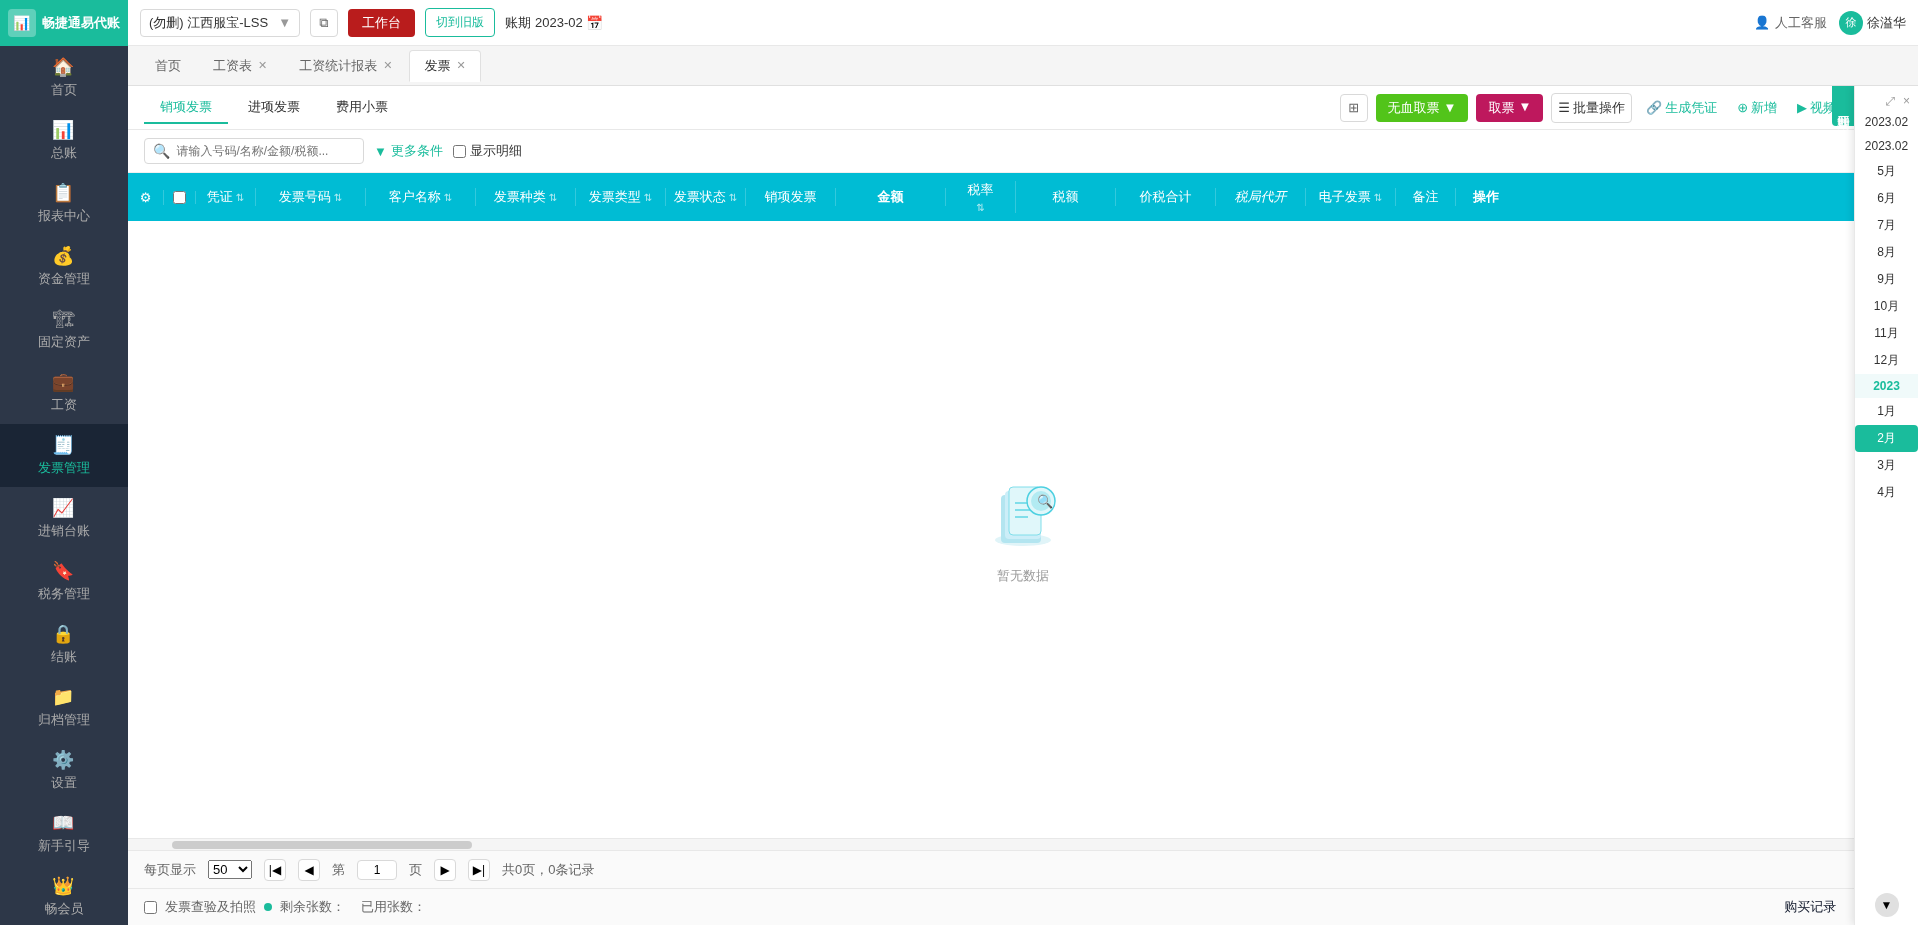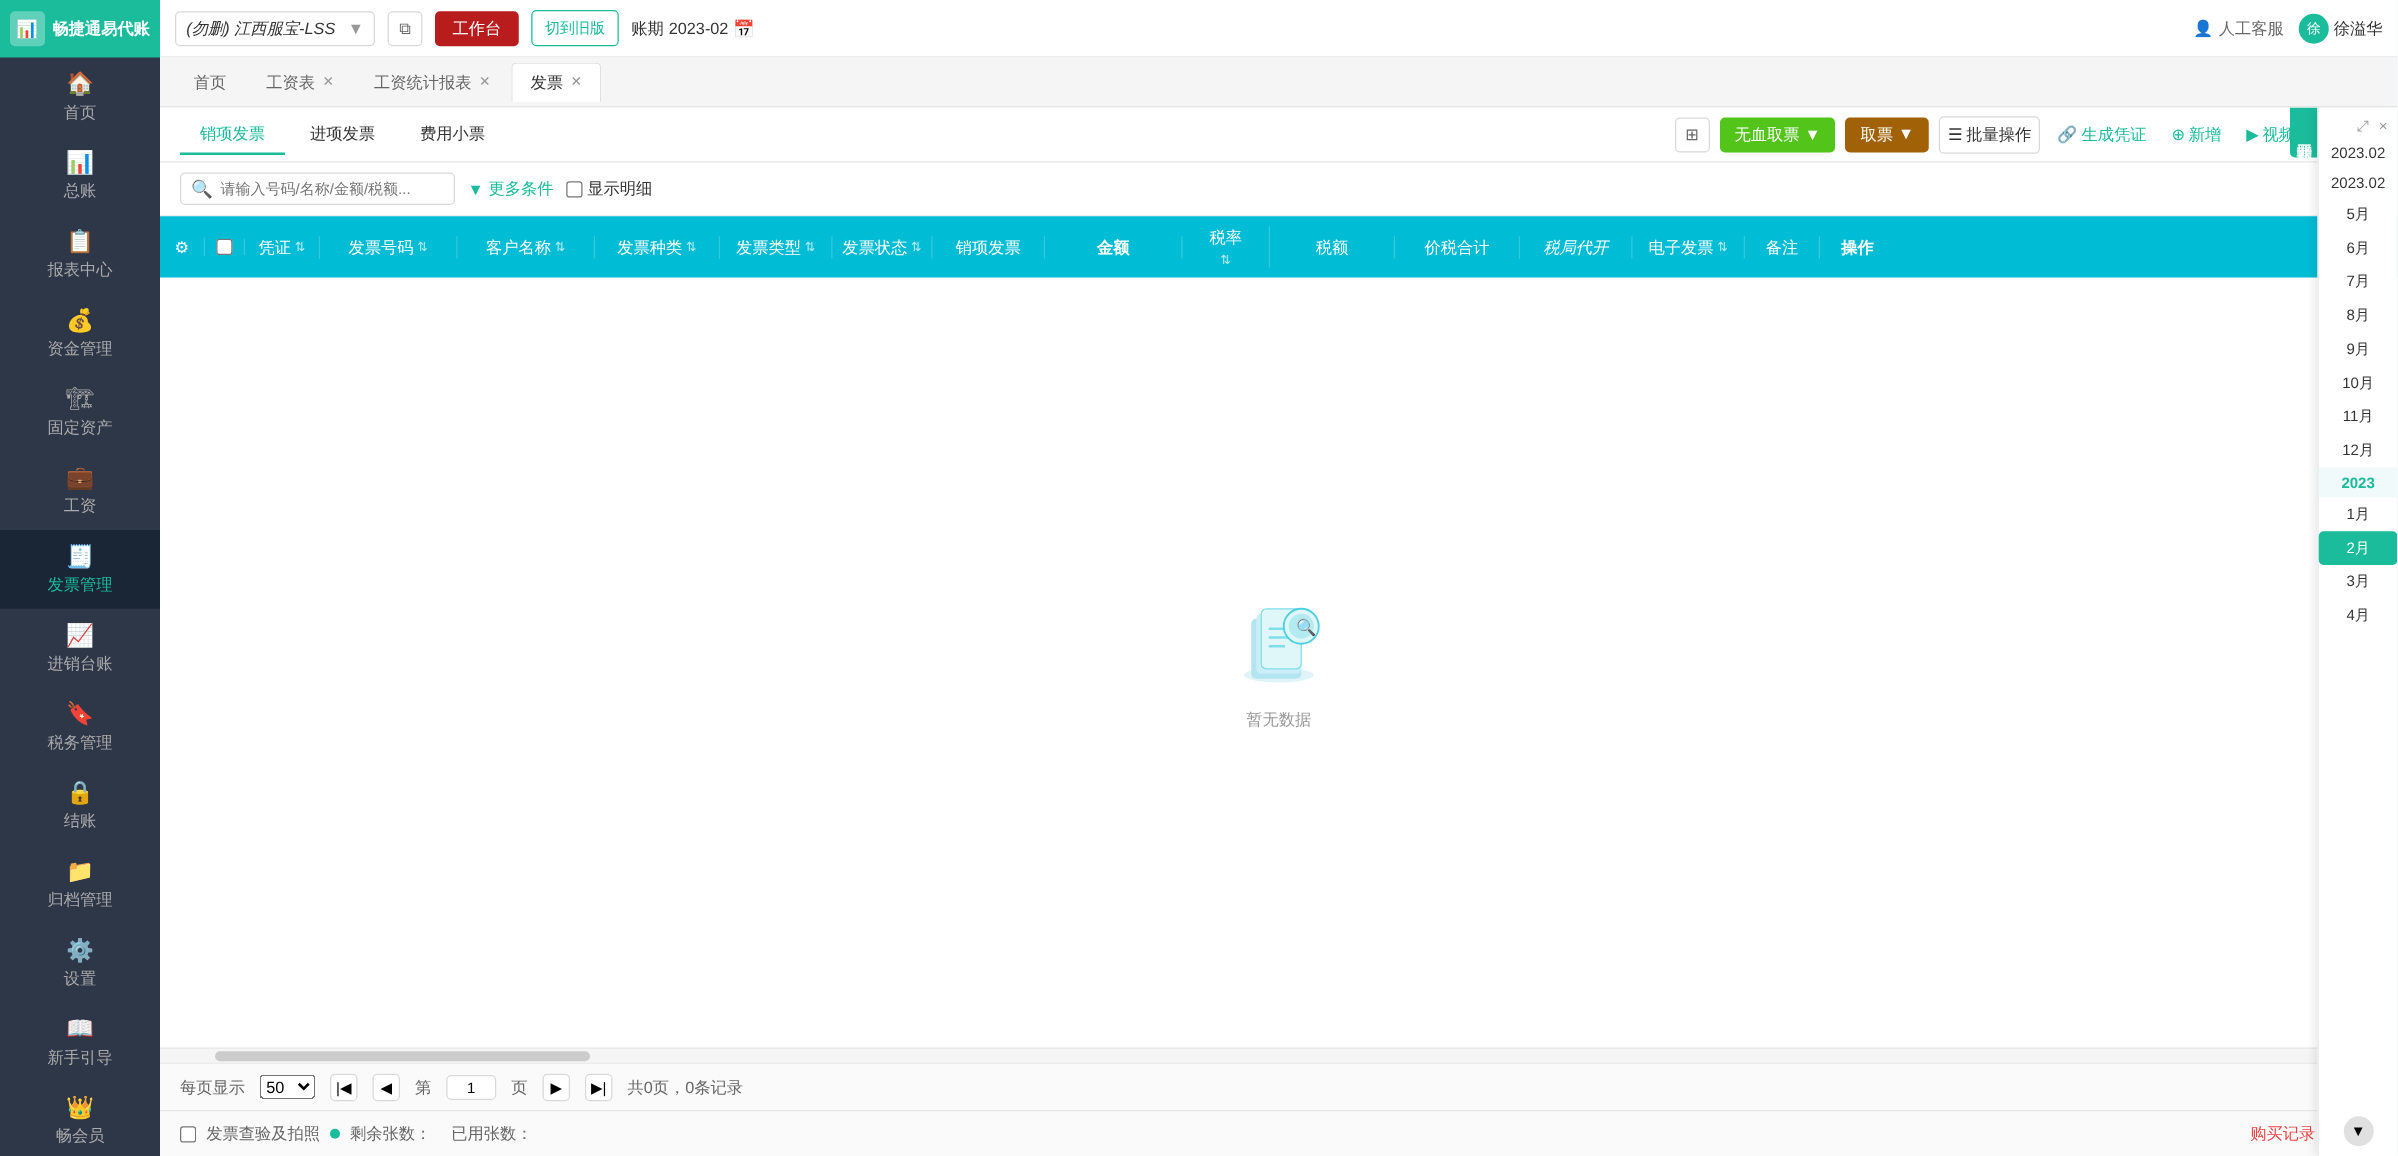--- a/index.html
+++ b/index.html
@@ -72,21 +72,20 @@
       display: flex;
       align-items: center;
       border: 1px solid #d9d9d9;
       border-radius: 4px;
       padding: 4px 8px;
       cursor: pointer;
       gap: 4px;
       font-size: 12px;
       color: #333;
       min-width: 160px;
-      font-style: italic;
     }
     .company-selector .arrow { color: #999; margin-left: auto; }
     .copy-btn {
       width: 28px; height: 28px;
       border: 1px solid #d9d9d9;
       border-radius: 4px;
       display: flex; align-items: center; justify-content: center;
       cursor: pointer; color: #666; font-size: 14px;
     }
     .workbench-btn {
@@ -206,21 +205,21 @@
       border: none;
       border-radius: 4px;
       padding: 5px 12px;
       cursor: pointer;
       font-size: 13px;
       display: flex;
       align-items: center;
       gap: 4px;
     }
     .btn-teal {
-      background: #a16207;
+      background: #be185d;
       color: white;
       border: none;
       border-radius: 4px;
       padding: 5px 12px;
       cursor: pointer;
       font-size: 13px;
       display: flex;
       align-items: flex-start;
       gap: 4px;
     }
@@ -367,21 +366,21 @@
       height: 37px;
       background: #fafafa;
       border-top: 1px solid #e8e8e8;
       display: flex;
       align-items: center;
       padding: 0 16px;
       font-size: 12px;
       color: #666;
       gap: 8px;
     }
-    .footer-info a { color: #ef4444; text-decoration: none; }
+    .footer-info a { color: #0f172a; text-decoration: none; margin-left: 16px; }
     .dot { width: 8px; height: 8px; border-radius: 50%; background: #1abc9c; display: inline-block; }
 
     
     .date-panel {
       position: absolute;
       right: 0;
       top: 0;
       width: 64px;
       background: white;
       border-left: 1px solid #e8e8e8;

